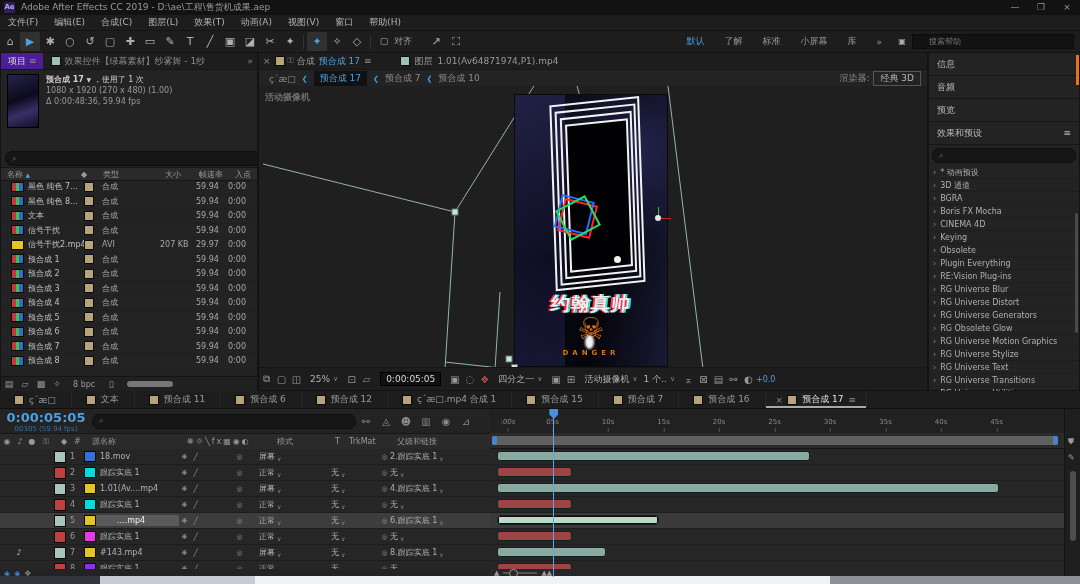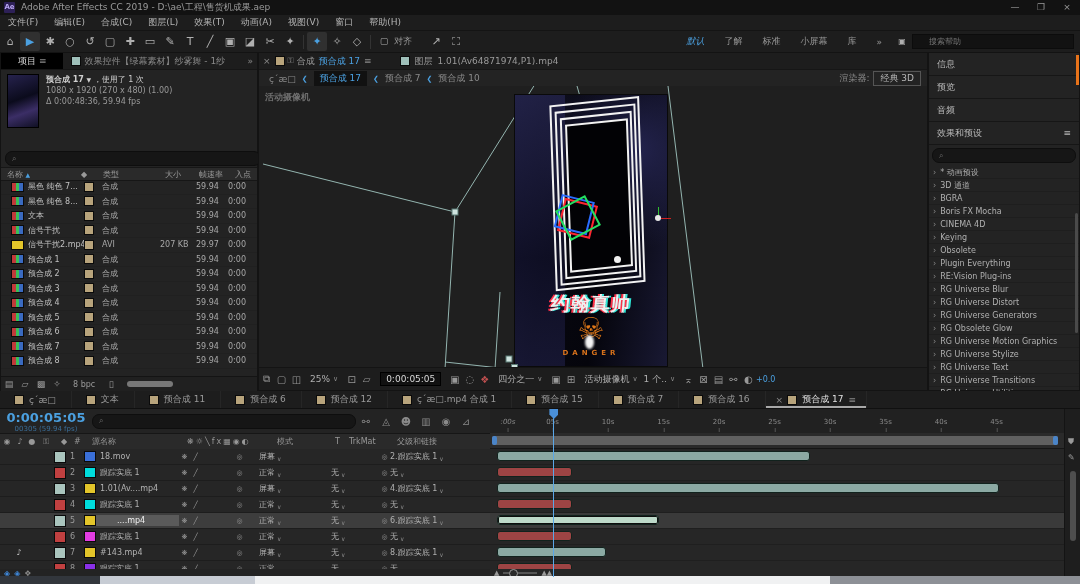--- a/index.html
+++ b/index.html
@@ -15,26 +15,26 @@
   .ae-logo{width:11px;height:11px;margin:0 6px 0 4px;background:#2d2057;color:#b9a6f0;font-size:7px;line-height:11px;text-align:center;border-radius:1px;font-weight:bold;}
   .win-ctrls{margin-left:auto;display:flex;}
   .win-ctrls span{width:26px;text-align:center;color:#9a9a9a;font-size:9px;line-height:15px;}
   .menubar{left:0;top:15px;width:1080px;height:15px;background:#1d1d1d;display:flex;align-items:center;font-size:9px;color:#b4b4b4;border-bottom:1px solid #141414;}
   .menubar span{padding:0 8px;}
   .toolbar{left:0;top:31px;width:1080px;height:21px;background:#1d1d1d;display:flex;align-items:center;border-bottom:2px solid #131313;font-size:11px;}
   .tool{width:20px;text-align:center;color:#b0b0b0;font-size:11px;line-height:19px;}
   .tool.active{color:#4ba0e0;background:#303030;border-radius:2px;}
   .tool-sep{width:1px;height:14px;background:#333;margin:0 3px;}
   .ws{color:#9a9a9a;font-size:9px;padding:0 10px;}
-  .ws.active{color:#4ba0e0;font-style:italic;}
+  .ws.active{color:#4ba0e0;}
   .help-search{width:140px;height:13px;background:#121212;border:1px solid #0c0c0c;color:#8a8a8a;font-size:8px;padding:0 4px 0 16px;}
   
   .panel{background:#232323;border:1px solid #131313;box-sizing:border-box;}
   .ptabs{height:16px;background:#1d1d1d;display:flex;align-items:center;font-size:9px;border-bottom:1px solid #161616;}
-  .ptab-active{color:#d8d8d8;background:#000000;height:16px;display:flex;align-items:center;padding:0 17px;}
+  .ptab-active{color:#d8d8d8;background:#4c1d95;height:16px;display:flex;align-items:center;padding:0 7px;}
   
   .proj-info{font-size:8px;color:#9a9a9a;line-height:11px;}
   .thumb{width:30px;height:52px;background:linear-gradient(160deg,#26224d 0%,#0b0b1c 45%,#3b2e66 70%,#101024 100%);border:1px solid #000;}
   .searchbox{height:13px;background:#161616;border:1px solid #0e0e0e;border-radius:7px;color:#777;font-size:8px;display:flex;align-items:center;padding:0 6px;}
   .cols{height:12px;background:#2a2a2a;border-top:1px solid #161616;border-bottom:1px solid #161616;display:flex;align-items:center;font-size:8px;color:#9a9a9a;}
   .pitem{height:13.5px;display:flex;align-items:center;font-size:8px;color:#a8a8a8;border-bottom:1px solid #202020;}
   .ic{width:11px;height:8px;margin:0 4px 0 2px;border:1px solid #0a0a0a;flex:none;}
   .ic-comp{background:linear-gradient(90deg,#c03a3a 33%,#3ac05a 33% 66%,#3a6ac0 66%);}
   .ic-img{background:linear-gradient(180deg,#7fb2e8 50%,#d8e4f2 50%);}
   .ic-avi{background:#e3c52a;}
@@ -458,22 +458,22 @@
       <span class="glyph">⊠</span>
       <span class="glyph">▤</span>
       <span class="glyph">⚯</span>
       <span class="glyph">◐</span>
       <span class="blue" style="font-size:8px;">+0.0</span>
     </div>
   </div>
 
   <div class="abs panel" style="left:928px;top:52px;width:152px;height:339px;">
     <div class="rp-head">信息</div>
+    <div class="rp-head">音频</div>
     <div class="rp-head">预览</div>
-    <div class="rp-head">音频</div>
     <div class="rp-head">
       <span>效果和预设</span>
       <span style="margin-left:auto;">≡</span>
     </div>
     <div class="searchbox" style="margin:3px 3px;">
         <span>⌕</span>
       </div>
     <div style="height:238px;overflow:hidden;">
 
     <div class="fx-row">* 动画预设</div>

